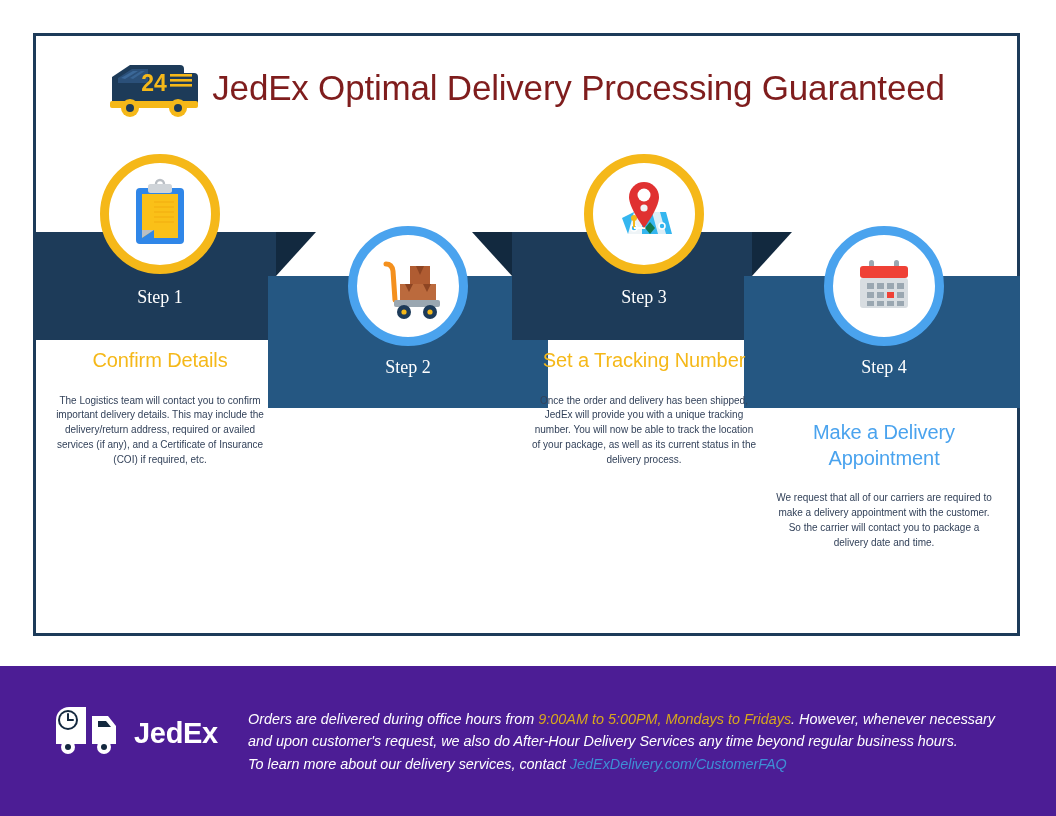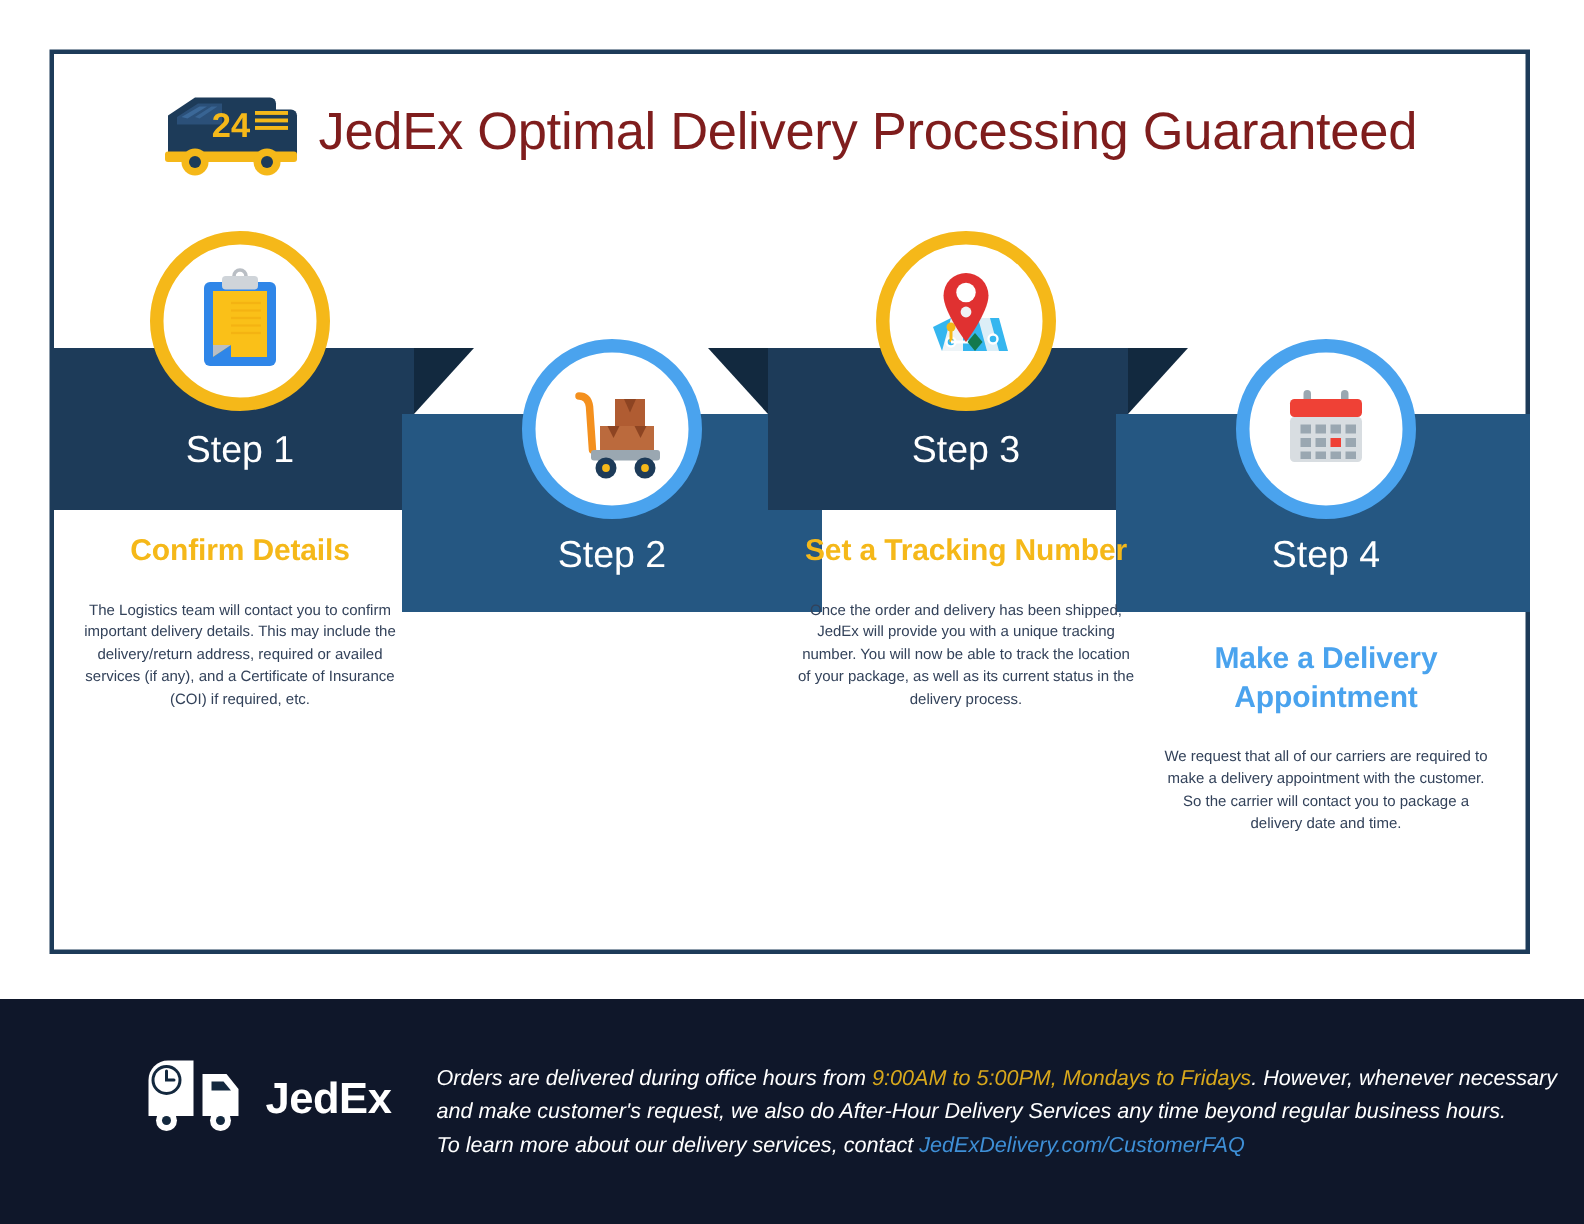--- a/index.html
+++ b/index.html
@@ -98,28 +98,29 @@
     align-items: center;
     justify-content: center;
     margin: 0 auto;
     position: relative;
   }
   .badge.gold  { border: 9px solid #f5b819; }
   .badge.blue  { border: 9px solid #4aa3ee; }
   .badge svg { width: 72px; height: 72px; display: block; }
 
   .step-num {
-    font-size: 25px;
+    font-size: 18px;
     color: #ffffff;
     font-weight: 400;
     line-height: 1;
+    font-family: Liberation Serif, serif;
   }
   .step-head {
     font-size: 20px;
-    font-weight: 700;
+    font-weight: 400;
     line-height: 1.28;
     letter-spacing: -0.1px;
   }
   .step-head.gold { color: #f5b819; }
   .step-head.blue { color: #4aa3ee; }
   .step-body {
     font-size: 10px;
     color: #33425a;
     line-height: 1.48;
     padding: 0 12px;
@@ -134,23 +135,22 @@
   .step-2 .badge, .step-4 .badge { margin-top: 226px; }
   .step-2 .step-num, .step-4 .step-num { margin-top: 12px; }
   .step-2 .step-head, .step-4 .step-head { margin-top: 44px; }
   .step-2 .step-body, .step-4 .step-body { margin-top: 20px; }
 
   
   .footer {
     position: absolute;
     left: 0; top: 666px;
     width: 1056px; height: 150px;
-    background: #0f172a;
+    background: #4c1d95;
     z-index: 7;
-    padding-left: 43px;
   }
   .footer-inner {
     display: flex;
     align-items: flex-start;
     height: 100%;
     padding: 40px 0 0 52px;
   }
   .footer-brand { display: flex; align-items: center; flex: 0 0 auto; width: 196px; }
   .footer-brand svg { width: 72px; height: 50px; }
   .footer-brand-name {
@@ -333,21 +333,21 @@
             <circle cx="52" cy="41" r="7" fill="#ffffff"></circle>
             <circle cx="52" cy="41" r="3" fill="#13283e"></circle>
           </svg>
         </span>
         <span class="footer-brand-name">JedEx</span>
       </div>
       <div class="footer-text">
         <div>
           <span>Orders are delivered during office hours from </span><span class="hl-gold">9:00AM to 5:00PM, Mondays to Fridays</span><span>. However, whenever necessary</span>
         </div>
-        <div>and make customer's request, we also do After-Hour Delivery Services any time beyond regular business hours.</div>
+        <div>and upon customer's request, we also do After-Hour Delivery Services any time beyond regular business hours.</div>
         <div>
           <span>To learn more about our delivery services, contact </span><a class="hl-link" href="#" style="text-decoration:none;">JedExDelivery.com/CustomerFAQ</a>
         </div>
       </div>
     </div>
   </div>
 
 </div>
 
 </body></html>

